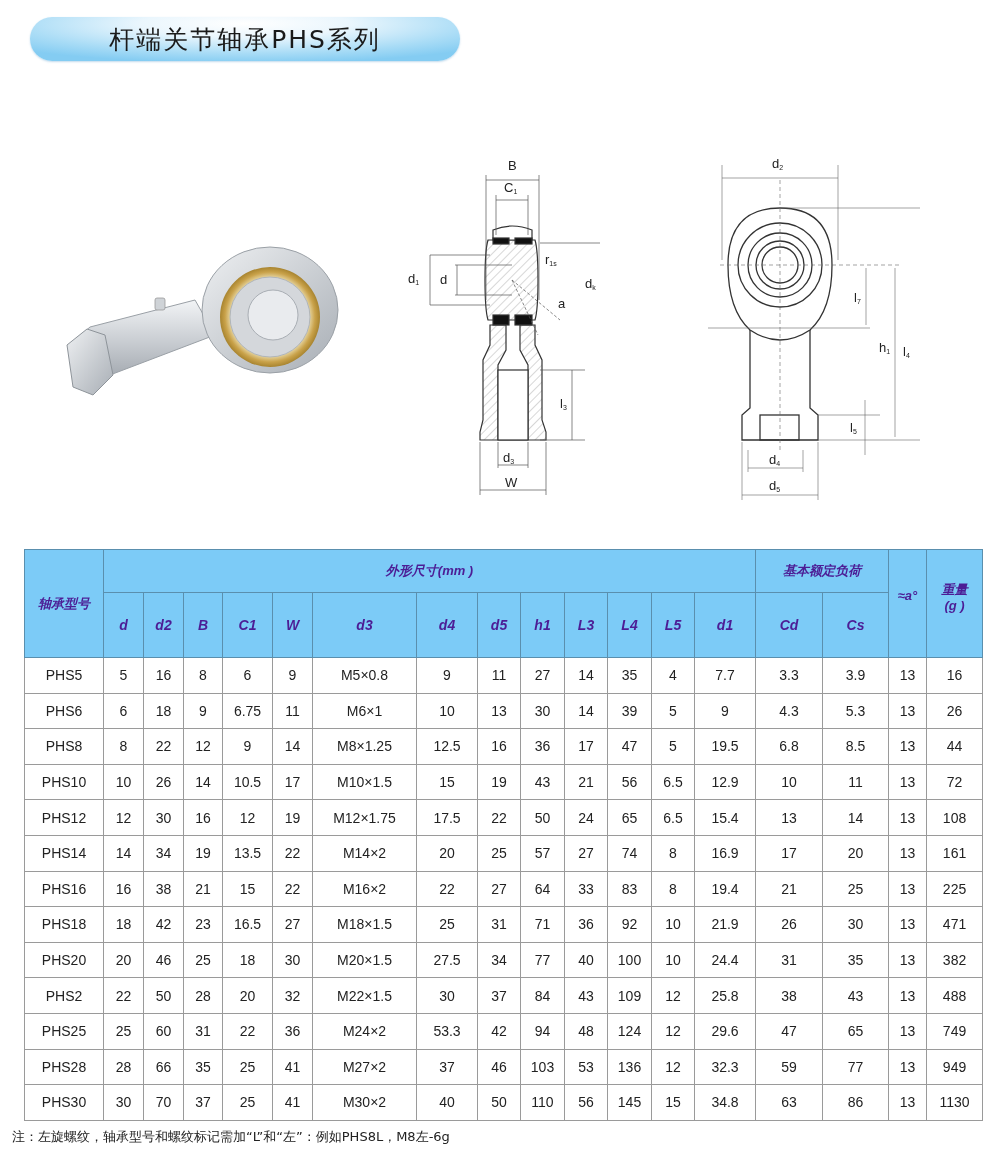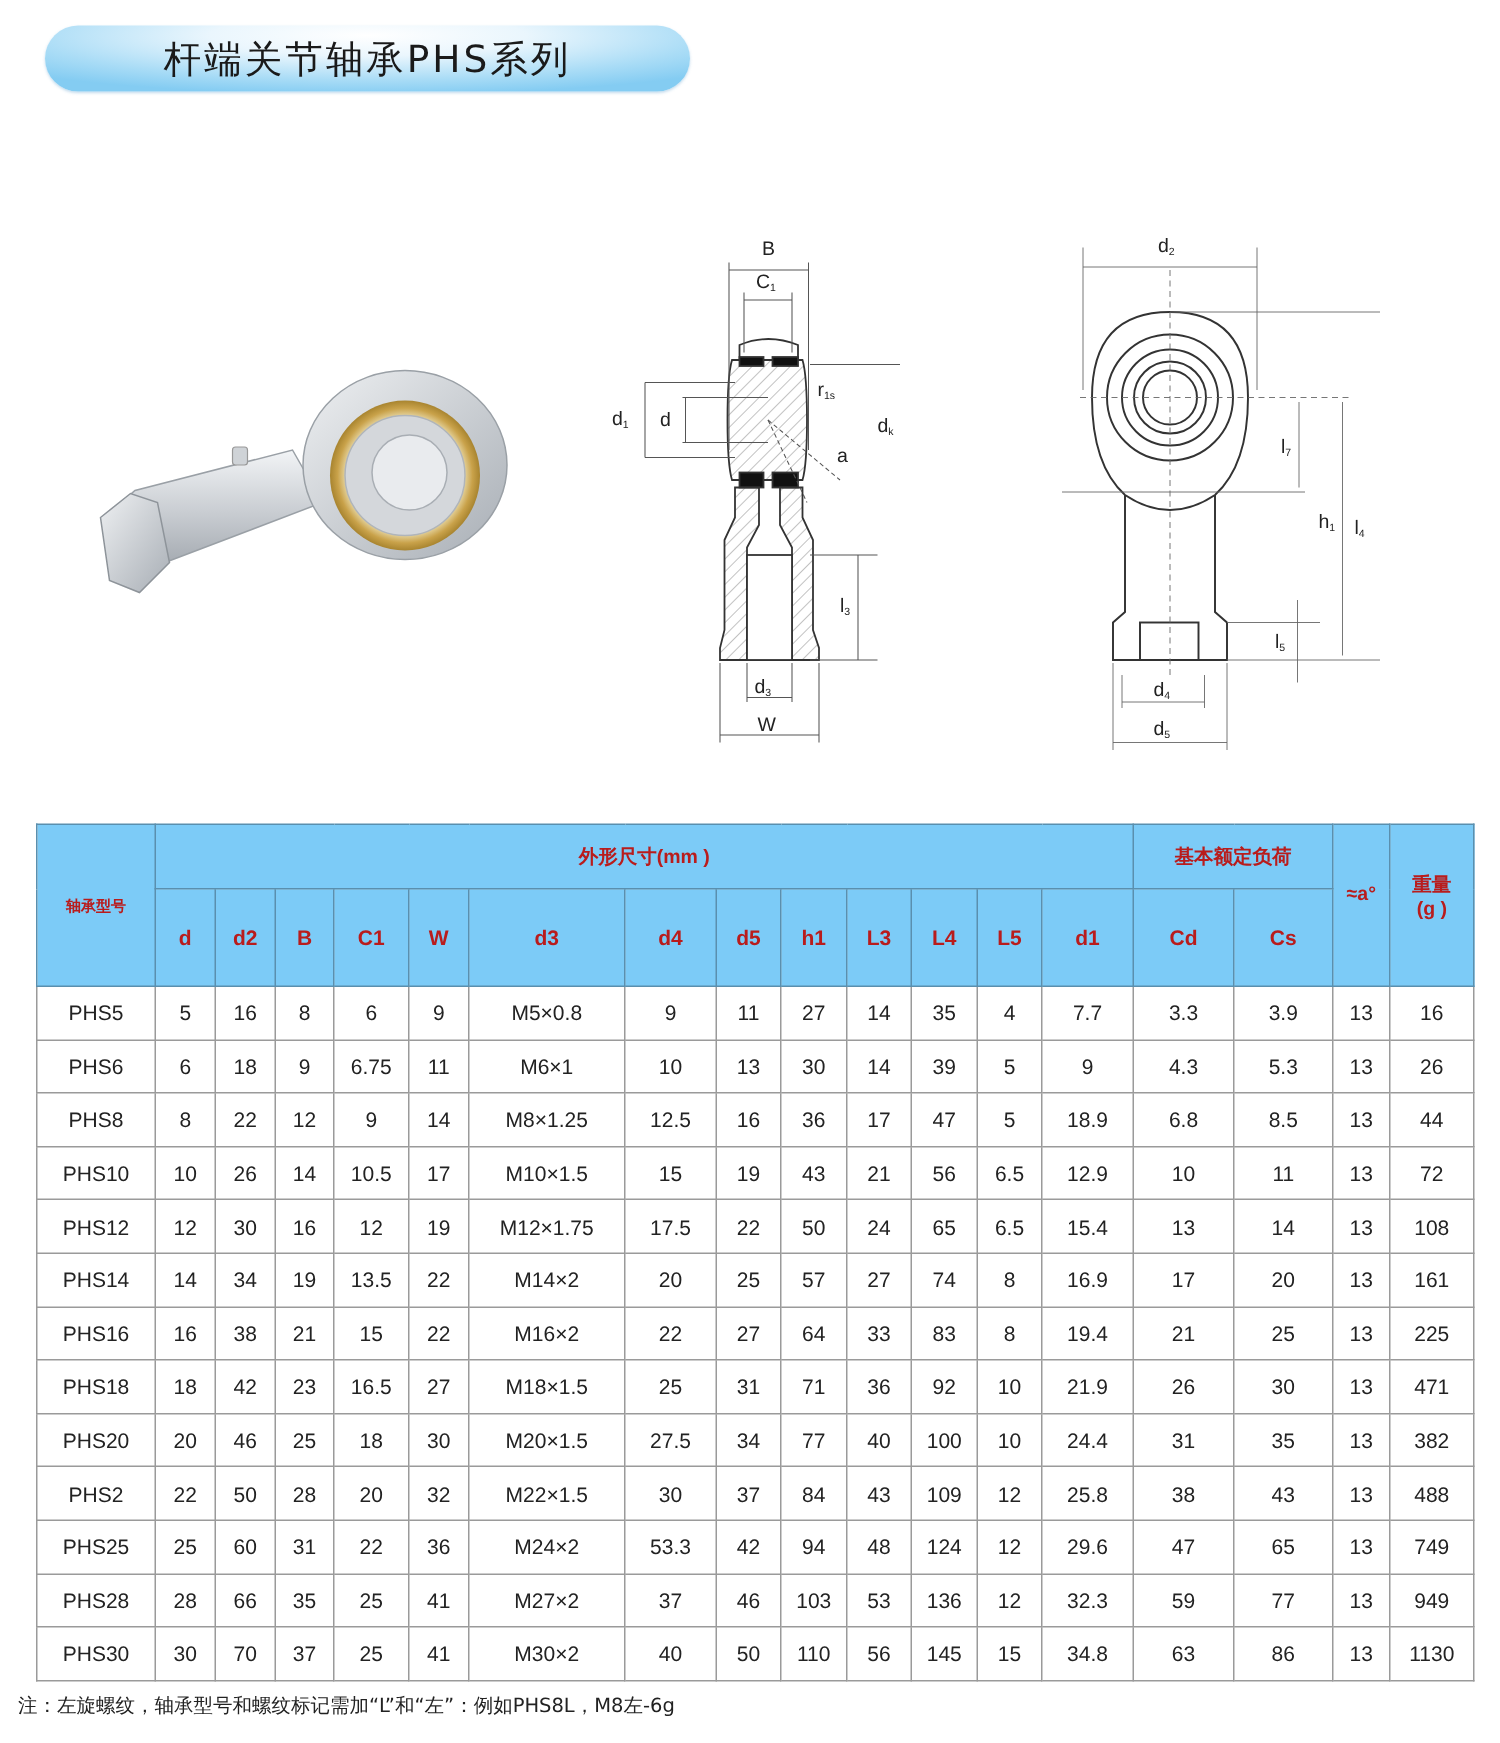--- a/index.html
+++ b/index.html
@@ -20,24 +20,24 @@
   .drawing-front { position: absolute; left: 690px; top: 150px; width: 260px; height: 350px; }
   .dim { font-family: "Liberation Sans", sans-serif; font-size: 13px; fill: #222; }
   .dimsub { font-size: 7px; }
 
   table.spec {
     position: absolute; left: 24px; top: 549px; width: 958px;
     border-collapse: collapse; table-layout: fixed;
     font-family: "Liberation Sans", sans-serif; font-size: 14px; color: #222;
   }
   table.spec th, table.spec td { border: 1px solid #9a9a9a; text-align: center; vertical-align: middle; }
-  table.spec th { background: #7ccbf7; font-weight: bold; color: #b91c1c; border-color: #5a8fae; font-size: 13px; }
+  table.spec th { background: #7ccbf7; font-weight: bold; color: #4c1d95; border-color: #5a8fae; font-size: 13px; font-style: italic; }
   table.spec thead tr.r1 th { height: 43px; }
   table.spec thead tr.r2 th { height: 65px; font-size: 14px; }
-  table.spec thead th.label-col { font-size: 10px; }
+  table.spec thead th.label-col { font-size: 13px; }
   table.spec tbody td { height: 35.6px; }
   table.spec thead th.angle { font-size: 13px; vertical-align: top; padding-top: 38px; }
   table.spec thead th.weight { vertical-align: top; padding-top: 32px; line-height: 16px; }
 
   .note { position: absolute; left: 12px; top: 1128px; font-size: 13px; color: #222; font-family: "DejaVu Sans", sans-serif; }
 </style>
 </head>
 <body>
 
 <div class="banner">
@@ -273,21 +273,21 @@
         <td>12</td>
         <td>9</td>
         <td>14</td>
         <td>M8×1.25</td>
         <td>12.5</td>
         <td>16</td>
         <td>36</td>
         <td>17</td>
         <td>47</td>
         <td>5</td>
-        <td>18.9</td>
+        <td>19.5</td>
         <td>6.8</td>
         <td>8.5</td>
         <td>13</td>
         <td>44</td>
       </tr>
       <tr>
         <td>PHS10</td>
         <td>10</td>
         <td>26</td>
         <td>14</td>

